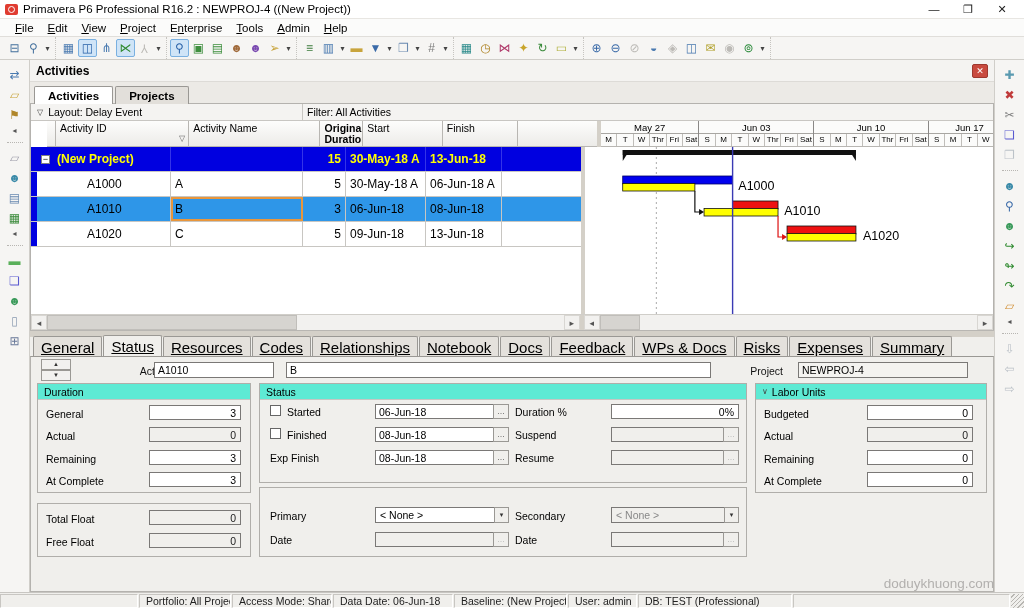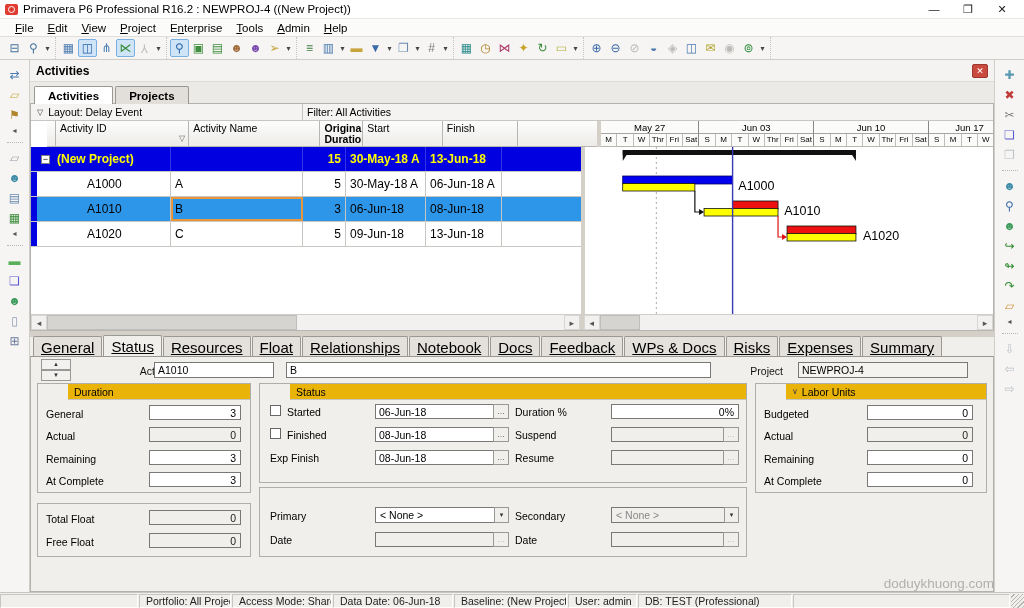--- a/index.html
+++ b/index.html
@@ -86,21 +86,21 @@
 .dtabs{height:19px;display:flex;align-items:flex-end;background:#f0efec;padding-left:3px;}
 .dtab{padding:2px 7px 1px;font-size:15px;border:1px solid #9a9894;border-bottom:none;background:#e4e1dc;border-radius:2px 2px 0 0;margin-right:1px;position:relative;top:1px;white-space:nowrap;text-decoration:underline;}
 .dtab.act{background:#f0efec;padding-bottom:2px;}
 .dbody{height:236px;position:relative;background:#f0efec;border:1px solid #b4b2ae;border-top:1px solid #9a9894;font-size:10.5px;}
 .spinner{position:absolute;left:10px;top:2px;width:30px;height:22px;display:flex;flex-direction:column;}
 .spbtn{flex:1;border:1px solid #9a9894;background:#f2f1ef;font-size:6px;text-align:center;line-height:9px;color:#333;}
 .dlabel{position:absolute;white-space:nowrap;color:#111;}
 .dinput{position:absolute;height:16px;border:1px solid #7a7876;background:#fff;font-size:10.5px;padding:0 3px;font-family:"Liberation Sans",sans-serif;}
 .dinput.ro{background:#f4f3f0;}
 .grp{position:absolute;border:1px solid #b0aeaa;background:#f0efec;}
-.grphdr{height:16px;border-bottom:1px solid #c8c6c2;background:#eab308;display:flex;align-items:center;padding-left:6px;margin-left:30px;}
+.grphdr{height:16px;border-bottom:1px solid #c8c6c2;background:#5eead4;display:flex;align-items:center;padding-left:6px;}
 .grplabel{font-size:10.5px;}
 .chev2{font-size:8px;margin-right:4px;color:#444;}
 .glabel{position:absolute;white-space:nowrap;}
 .ninput{position:absolute;height:15px;border:1px solid #7a7876;background:#fff;text-align:right;font-size:10.5px;padding:0 4px;font-family:"Liberation Sans",sans-serif;}
 .ninput.dis{background:#f0efec;color:#222;}
 .cb{position:absolute;width:11px;height:11px;background:#fff;border:1px solid #666;}
 .dfield{position:absolute;height:15px;display:flex;}
 .dfield input{flex:1;min-width:0;border:1px solid #7a7876;border-right:none;background:#fff;font-size:10.5px;padding:0 3px;font-family:"Liberation Sans",sans-serif;}
 .dfield .dots{width:16px;background:#f0efec;border:1px solid #9a9894;font-size:8px;text-align:center;line-height:13px;color:#333;}
 .dfield.dis input{background:#f0efec;}
@@ -392,21 +392,21 @@
           </div>
         </div>
       </div>
 
       <div class="hsplitter"></div>
 
       <div class="dtabs" id="dtabs">
           <span class="dtab">General</span>
           <span class="dtab act">Status</span>
           <span class="dtab">Resources</span>
-          <span class="dtab">Float</span>
+          <span class="dtab">Codes</span>
           <span class="dtab">Relationships</span>
           <span class="dtab">Notebook</span>
           <span class="dtab">Docs</span>
           <span class="dtab">Feedback</span>
           <span class="dtab">WPs &amp; Docs</span>
           <span class="dtab">Risks</span>
           <span class="dtab">Expenses</span>
           <span class="dtab">Summary</span>
         </div>
 

